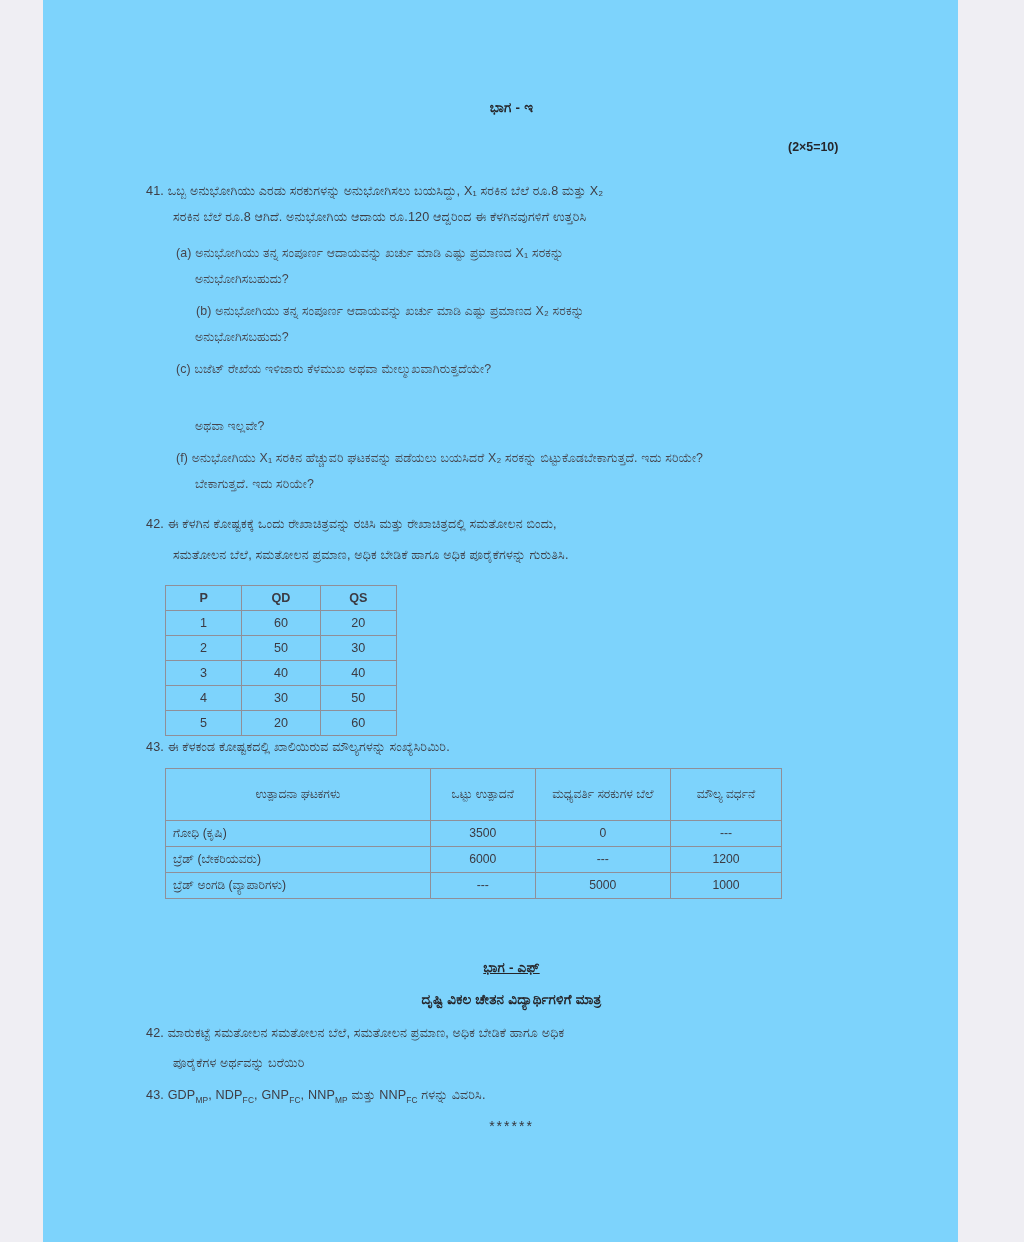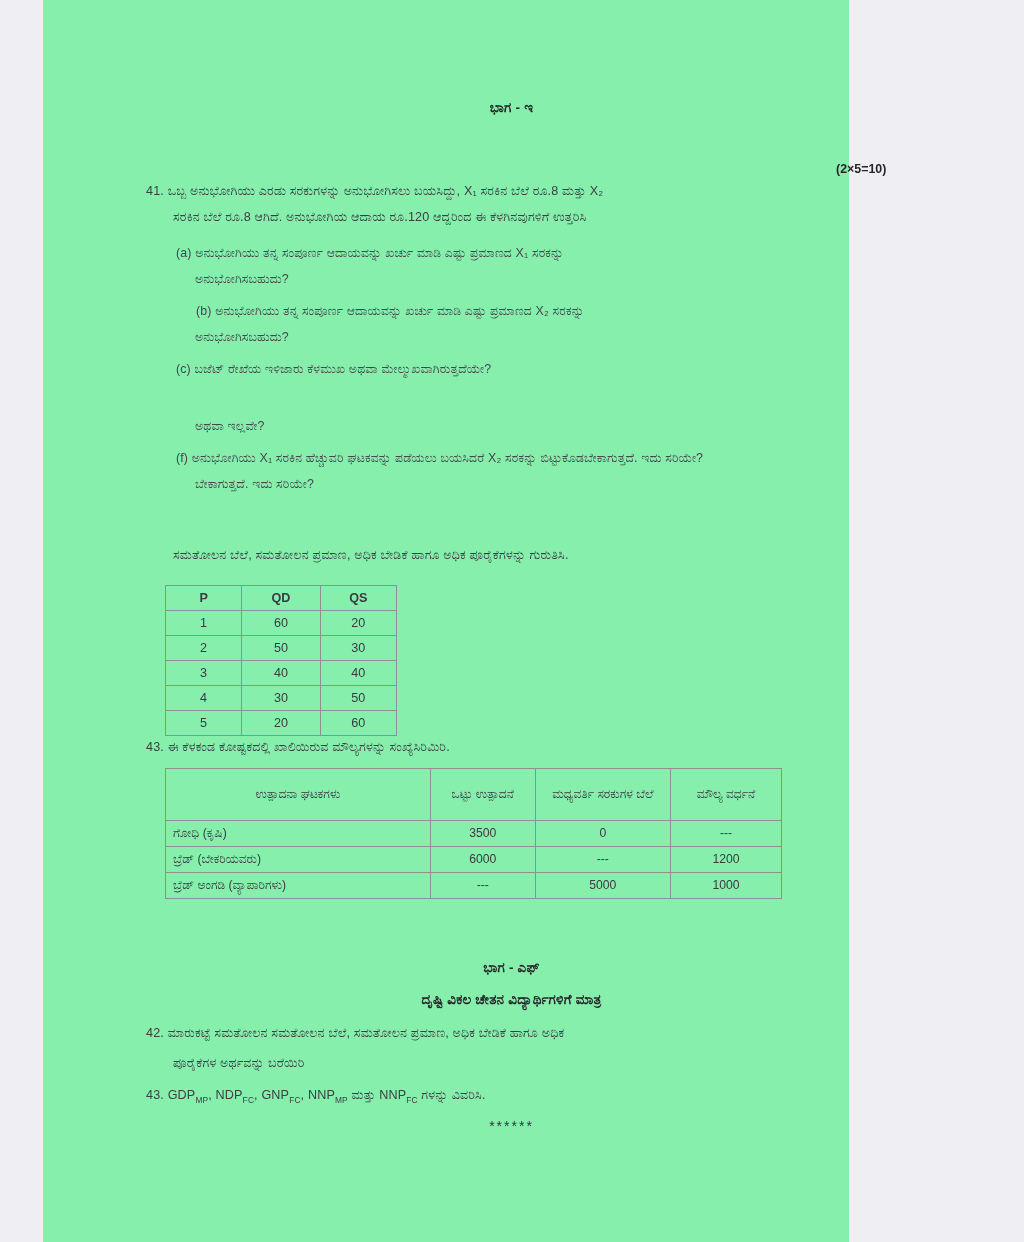--- a/index.html
+++ b/index.html
@@ -11,22 +11,22 @@
   }
   #page-wrap {
     position: relative;
     width: 1024px; height: 1242px;
     background: #efeef3;
     overflow: hidden;
   }
   #sheet {
     position: absolute;
     left: 43px; top: 0;
-    width: 806px; height: 1242px;
-    background: #86efac;
+    width: 915px; height: 1242px;
+    background: #7dd3fc;
     box-shadow: 0 0 0 0 rgba(0,0,0,0);
   }
   
   #doc {
     position: absolute;
     left: 0; top: 0;
     width: 937px; height: 1242px;
     color: #3b3b40;
     filter: blur(0.62px) contrast(1.08) saturate(0.1);
     -webkit-filter: blur(0.62px) contrast(1.08);
@@ -126,21 +126,21 @@
 </head>
 <body>
 
 <div id="page-wrap">
   <div id="sheet">
     <div id="doc">
 
       <div class="ln part-head centered" style="left:0; right:0; top:100px; text-align:center;">ಭಾಗ - ಇ</div>
 
 
-      <div class="ln marks" style="left:745px; top:162px;margin-left:48px;">(2×5=10)</div>
+      <div class="ln marks" style="left:745px; top:140px;">(2×5=10)</div>
 
       <div class="ln qline" style="left:103px; top:184px;">
         <span>41.</span>
         <span>ಒಬ್ಬ ಅನುಭೋಗಿಯು ಎರಡು ಸರಕುಗಳನ್ನು ಅನುಭೋಗಿಸಲು ಬಯಸಿದ್ದು, X₁ ಸರಕಿನ ಬೆಲೆ ರೂ.8 ಮತ್ತು X₂</span>
       </div>
       <div class="ln qline" style="left:130px; top:210px;">ಸರಕಿನ ಬೆಲೆ ರೂ.8 ಆಗಿದೆ. ಅನುಭೋಗಿಯ ಆದಾಯ ರೂ.120 ಆದ್ದರಿಂದ ಈ ಕೆಳಗಿನವುಗಳಿಗೆ ಉತ್ತರಿಸಿ</div>
 
       <div class="ln sub" style="left:133px; top:246px;">
         <span>(a)</span>
         <span>ಅನುಭೋಗಿಯು ತನ್ನ ಸಂಪೂರ್ಣ ಆದಾಯವನ್ನು ಖರ್ಚು ಮಾಡಿ ಎಷ್ಟು ಪ್ರಮಾಣದ X₁ ಸರಕನ್ನು</span>
@@ -159,20 +159,24 @@
       </div>
 
       <div class="ln sub" style="left:152px; top:419px;">ಅಥವಾ ಇಲ್ಲವೇ?</div>
 
       <div class="ln sub" style="left:133px; top:451px;">
         <span>(f)</span>
         <span>ಅನುಭೋಗಿಯು X₁ ಸರಕಿನ ಹೆಚ್ಚುವರಿ ಘಟಕವನ್ನು ಪಡೆಯಲು ಬಯಸಿದರೆ X₂ ಸರಕನ್ನು ಬಿಟ್ಟುಕೊಡಬೇಕಾಗುತ್ತದೆ. ಇದು ಸರಿಯೇ?</span>
       </div>
       <div class="ln sub" style="left:152px; top:477px;">ಬೇಕಾಗುತ್ತದೆ. ಇದು ಸರಿಯೇ?</div>
 
+      <div class="ln qline" style="left:103px; top:517px;">
+        <span>42.</span>
+        <span>ಈ ಕೆಳಗಿನ ಕೋಷ್ಟಕಕ್ಕೆ ಒಂದು ರೇಖಾಚಿತ್ರವನ್ನು ರಚಿಸಿ ಮತ್ತು ರೇಖಾಚಿತ್ರದಲ್ಲಿ ಸಮತೋಲನ ಬಿಂದು,</span>
+      </div>
       <div class="ln qline" style="left:130px; top:548px;">ಸಮತೋಲನ ಬೆಲೆ, ಸಮತೋಲನ ಪ್ರಮಾಣ, ಅಧಿಕ ಬೇಡಿಕೆ ಹಾಗೂ ಅಧಿಕ ಪೂರೈಕೆಗಳನ್ನು ಗುರುತಿಸಿ.</div>
 
       <table id="tbl-supply-demand">
         <colgroup>
             <col class="c1">
             <col class="c2">
             <col class="c3">
           </colgroup>
         <thead>
           <tr>
@@ -245,21 +249,21 @@
           </tr>
           <tr>
             <td class="rowlabel">ಬ್ರೆಡ್ ಅಂಗಡಿ (ವ್ಯಾಪಾರಿಗಳು)</td>
             <td>---</td>
             <td>5000</td>
             <td>1000</td>
           </tr>
         </tbody>
       </table>
 
-      <div class="ln part-head" style="left:0; right:0; top:960px; text-align:center;">ಭಾಗ - ಎಫ್</div>
+      <div class="ln part-head" style="left:0; right:0; top:960px; text-align:center;text-decoration:underline;">ಭಾಗ - ಎಫ್</div>
       <div class="ln part-head" style="left:0; right:0; top:992px; text-align:center;">ದೃಷ್ಟಿ ವಿಕಲ ಚೇತನ ವಿದ್ಯಾರ್ಥಿಗಳಿಗೆ ಮಾತ್ರ</div>
 
       <div class="ln qline" style="left:103px; top:1026px;">
         <span>42.</span>
         <span>ಮಾರುಕಟ್ಟೆ ಸಮತೋಲನ ಸಮತೋಲನ ಬೆಲೆ, ಸಮತೋಲನ ಪ್ರಮಾಣ, ಅಧಿಕ ಬೇಡಿಕೆ ಹಾಗೂ ಅಧಿಕ</span>
       </div>
       <div class="ln qline" style="left:130px; top:1056px;">ಪೂರೈಕೆಗಳ ಅರ್ಥವನ್ನು ಬರೆಯಿರಿ</div>
 
       <div class="ln qline" style="left:103px; top:1088px;">
         <span>43.</span>

